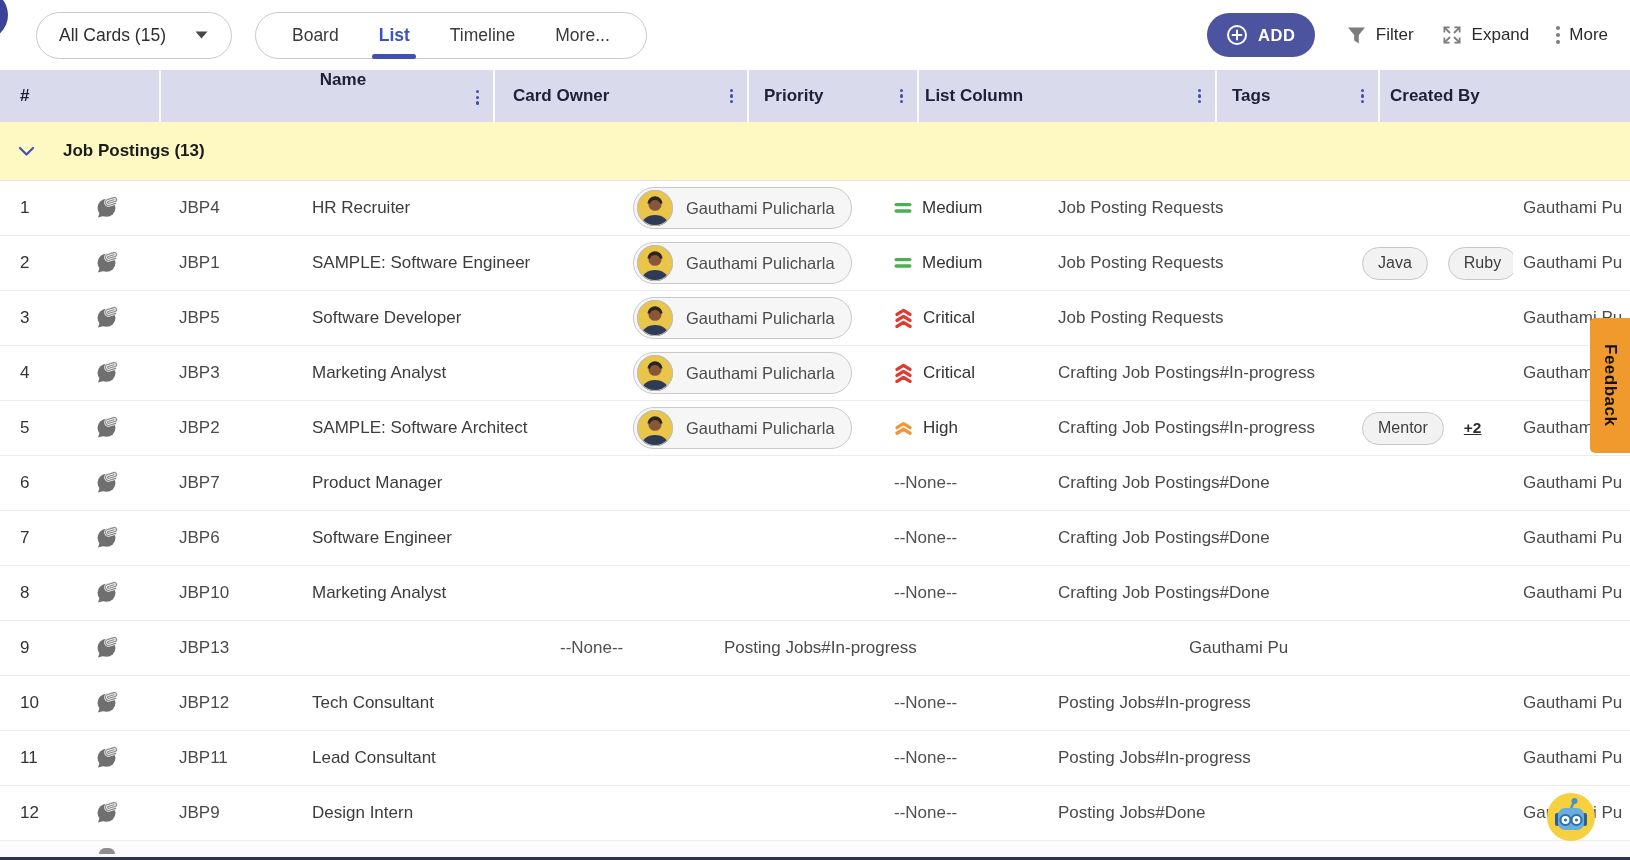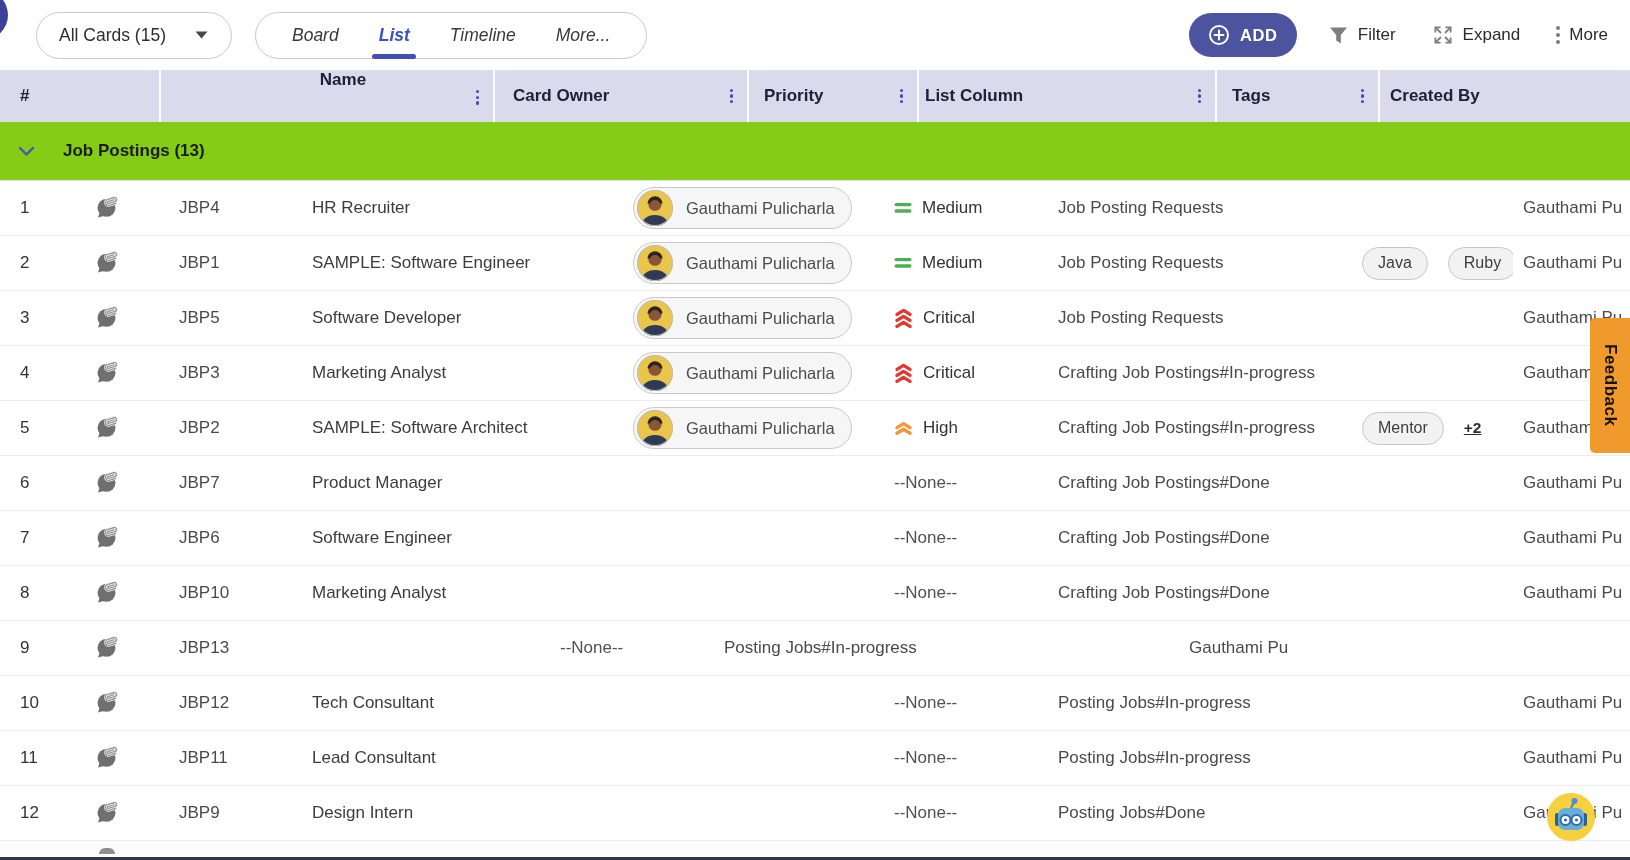--- a/index.html
+++ b/index.html
@@ -5,27 +5,27 @@
   * { margin:0; padding:0; box-sizing:border-box; }
   html,body { background:#e9e9e9; }
   body { font-family:"Liberation Sans", sans-serif; }
   .app { position:relative; width:1630px; height:860px; background:#fff; overflow:hidden; }
 
   
   .topbar { position:relative; height:70px; background:#fff; display:flex; align-items:center; }
   .corner-blob { position:absolute; left:-42px; top:-10px; width:50px; height:50px; border-radius:50%; background:#3b4398; }
   .cards-pill { margin-left:36px; height:47px; border:1px solid #c9c9c9; border-radius:24px; display:flex; align-items:center; gap:28px; padding:0 22px; cursor:pointer; background:#fff; }
   .cards-pill .lbl { font-size:17.5px; color:#2e2e2e; }
-  .tabs-pill { margin-left:23px; height:47px; border:1px solid #c9c9c9; border-radius:24px; display:flex; align-items:center; gap:40px; padding:0 36px; background:#fff;font-style:italic; }
+  .tabs-pill { margin-left:23px; height:47px; border:1px solid #c9c9c9; border-radius:24px; display:flex; align-items:center; gap:40px; padding:0 36px; background:#fff; }
   .tab { position:relative; height:100%; display:flex; align-items:center; font-size:17.5px; color:#3a3a3a; cursor:pointer; }
   .tab.active { color:#3a53c4; font-weight:700; }
   .tab .ul { position:absolute; bottom:-1px; left:50%; transform:translateX(-50%); width:44px; height:5px; background:#4250b4; border-radius:3px; }
   .tb-spacer { flex:1; }
   .add-btn { width:108px; height:44px; border-radius:22px; background:#4c539f; border:none; display:flex; align-items:center; justify-content:center; gap:10px; color:#fff; font-weight:700; font-size:16.5px; letter-spacing:.6px; cursor:pointer; font-family:inherit; }
-  .quick { display:flex; align-items:center; gap:36px; margin-left:31px; margin-right:22px; }
+  .quick { display:flex; align-items:center; gap:27px; margin-left:31px; margin-right:22px; }
   .quick .qitem { display:flex; align-items:center; gap:9px; cursor:pointer; }
   .quick .qlbl { font-size:17px; color:#2b2b2b; }
   .kebab-gray { display:inline-flex; flex-direction:column; gap:3px; }
   .kebab-gray i { width:4px; height:4px; border-radius:50%; background:#7d7d7d; display:block; }
 
   
   .hdr { display:flex; height:52px; background:#d9daec; }
   .hcell { display:flex; align-items:center; border-right:2px solid #fbfbfd; flex:none; }
   .hcell:last-child { border-right:none; }
   .hcell .hlbl { font-size:17px; font-weight:700; color:#20203a; white-space:nowrap; }
@@ -34,21 +34,21 @@
 
   .col-num { width:161px; } .col-id { width:133px; } .col-name { width:334px; }
   .col-owner { width:254px; } .col-priority { width:170px; } .col-board { width:298px; }
   .col-tags { width:163px; } .col-created { flex:1 1 auto; min-width:0; }
   .hdr .col-num { padding-left:20px; } .hdr .col-id { padding-left:18px; }
   .hdr .col-name { padding-left:32px;flex-direction:column; } .hdr .col-owner { padding-left:18px; }
   .hdr .col-priority { padding-left:15px; } .hdr .col-board { padding-left:6px; }
   .hdr .col-tags { padding-left:15px; } .hdr .col-created { padding-left:10px; }
 
   
-  .group-row { height:59px; background:#84cc16; border-bottom:1px solid #e2e2e2; display:flex; align-items:center; }
+  .group-row { height:59px; background:#fef9c3; border-bottom:1px solid #e2e2e2; display:flex; align-items:center; }
   .group-row .chev { margin-left:18px; display:flex; cursor:pointer; }
   .group-row .glbl { margin-left:28px; font-size:17px; font-weight:700; color:#1b1b1b; }
 
   
   .row { height:55px; background:#fff; border-bottom:1px solid #ececec; display:flex; align-items:center; }
   .cell { display:flex; align-items:center; flex:none; overflow:hidden; white-space:nowrap; }
   .row .col-num { padding-left:20px; } .row .col-id { padding-left:18px; }
   .row .col-name { padding-left:18px; } .row .col-owner { padding-left:5px; }
   .row .col-priority { padding-left:12px; } .row .col-board { padding-left:6px; }
   .row .col-tags { padding-left:12px; gap:20px; } .row .col-created { padding-left:10px; }

